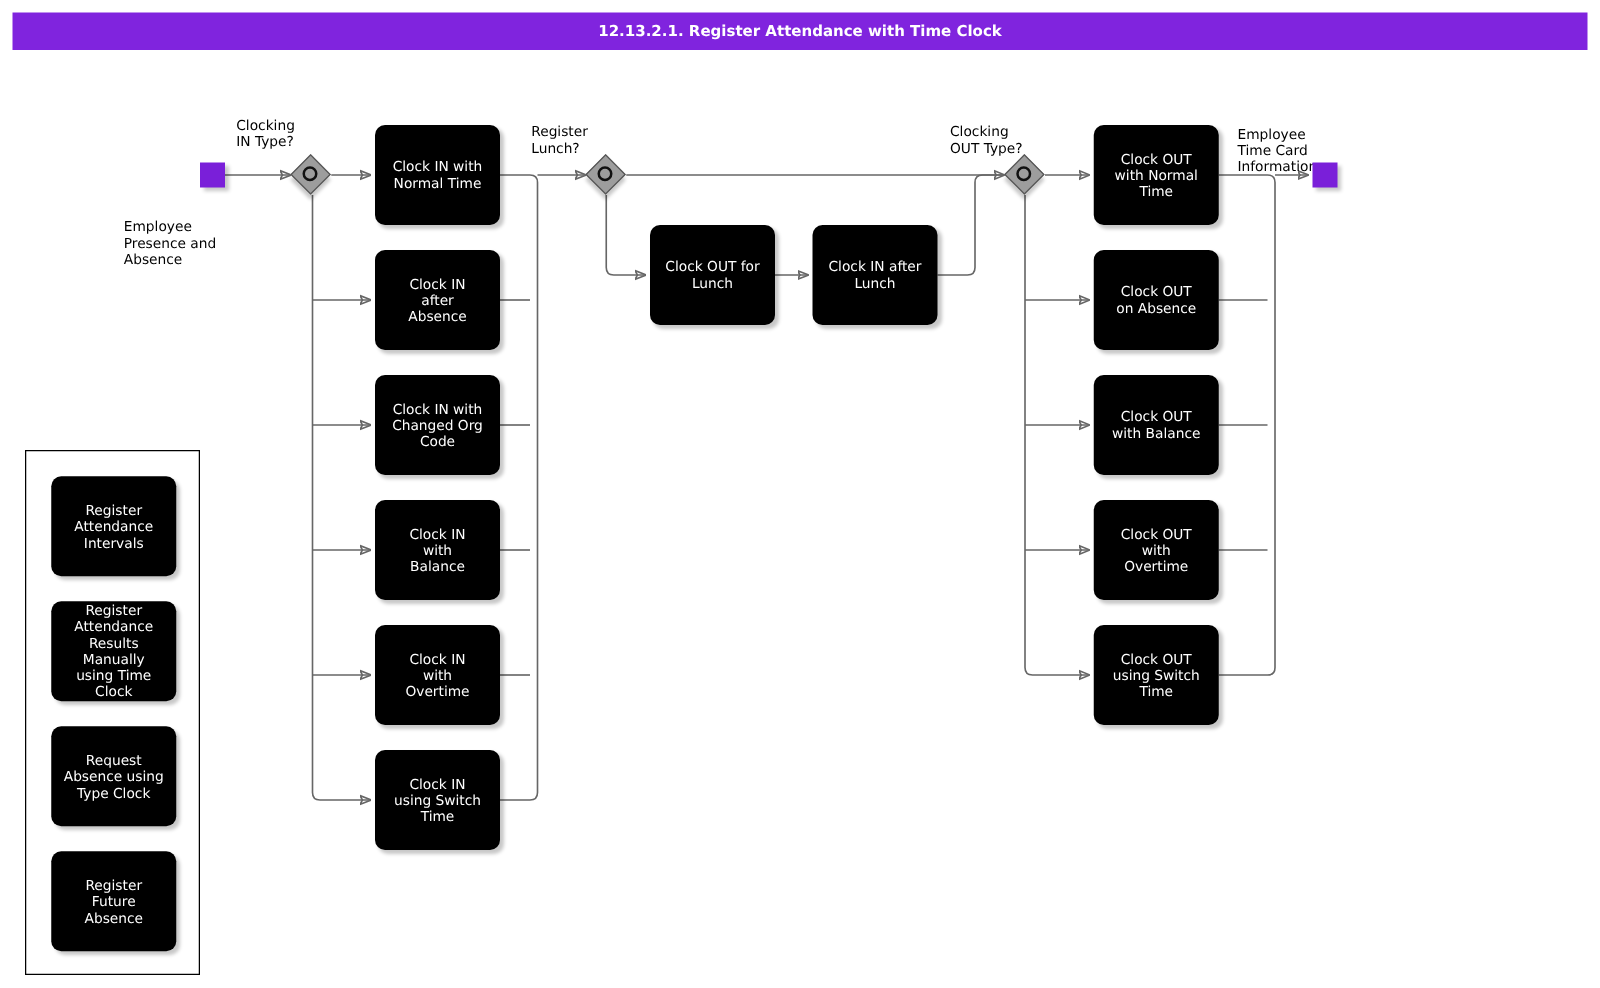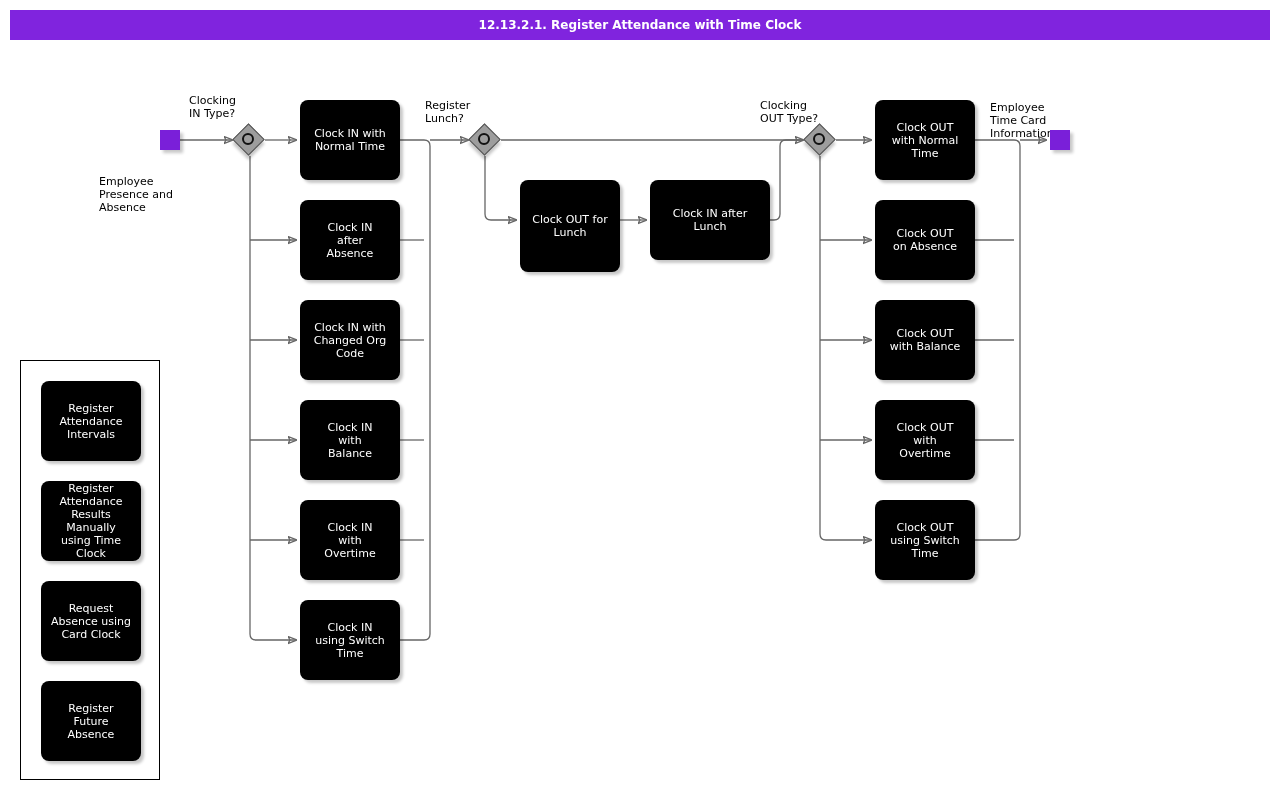--- a/index.html
+++ b/index.html
@@ -232,25 +232,25 @@
 Time</span>
   </div>
 
   <div class="gw-label" style="left:425px; top:99px; width:120px;">Register
 Lunch?</div>
   <div class="gateway" style="left:470px; top:125px;">
     <div class="diamond"></div>
     <div class="ring"></div>
   </div>
 
-  <div class="task" style="left:520px; top:180px; width:100px; height:92px;">
+  <div class="task" style="left:520px; top:180px; width:100px; height:80px;">
     <span class="lbl">Clock OUT for
 Lunch</span>
   </div>
-  <div class="task" style="left:650px; top:180px; width:120px; height:80px;">
+  <div class="task" style="left:650px; top:180px; width:100px; height:80px;">
     <span class="lbl">Clock IN after
 Lunch</span>
   </div>
 
   <div class="gw-label" style="left:760px; top:99px; width:120px;">Clocking
 OUT Type?</div>
   <div class="gateway" style="left:805px; top:125px;">
     <div class="diamond"></div>
     <div class="ring"></div>
   </div>
@@ -292,21 +292,21 @@
     </div>
     <div class="task" style="left:20px; top:120px; width:100px; height:80px;">
       <span class="lbl">Register
 Attendance
 Results Manually
 using Time Clock</span>
     </div>
     <div class="task" style="left:20px; top:220px; width:100px; height:80px;">
       <span class="lbl">Request
 Absence using
-Card Clock</span>
+Type Clock</span>
     </div>
     <div class="task" style="left:20px; top:320px; width:100px; height:80px;">
       <span class="lbl">Register
 Future
 Absence</span>
     </div>
   </div>
 
 </div>
 

